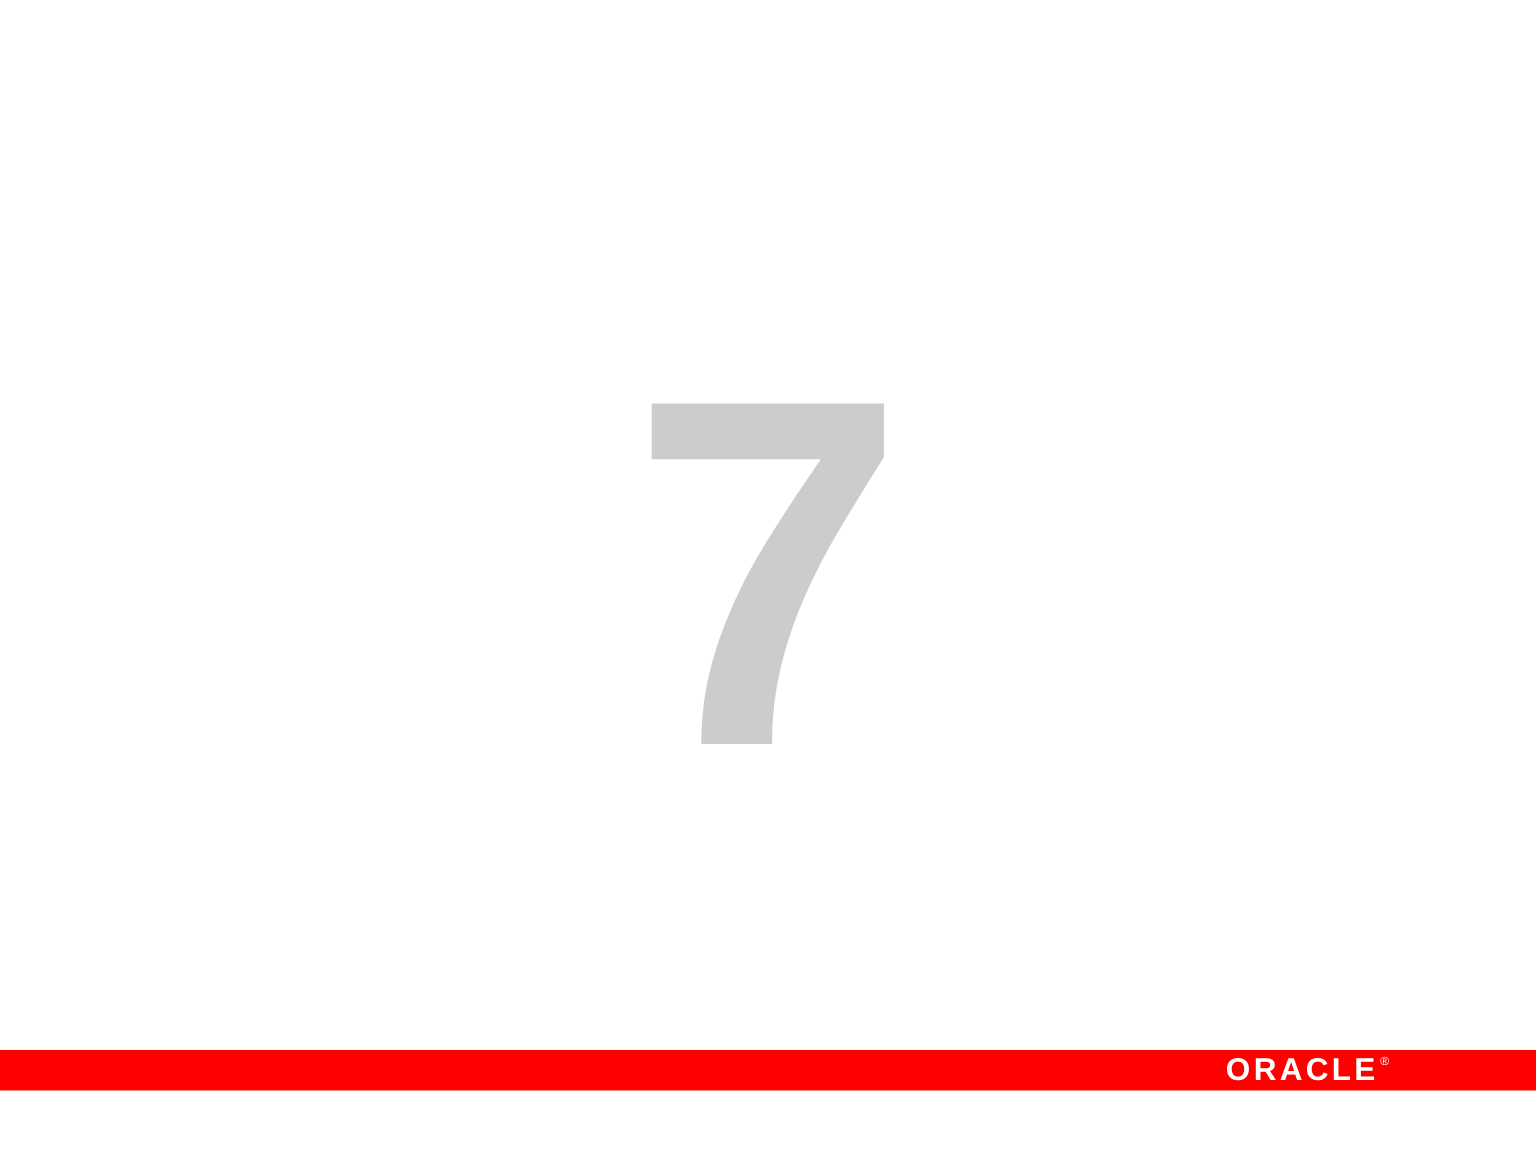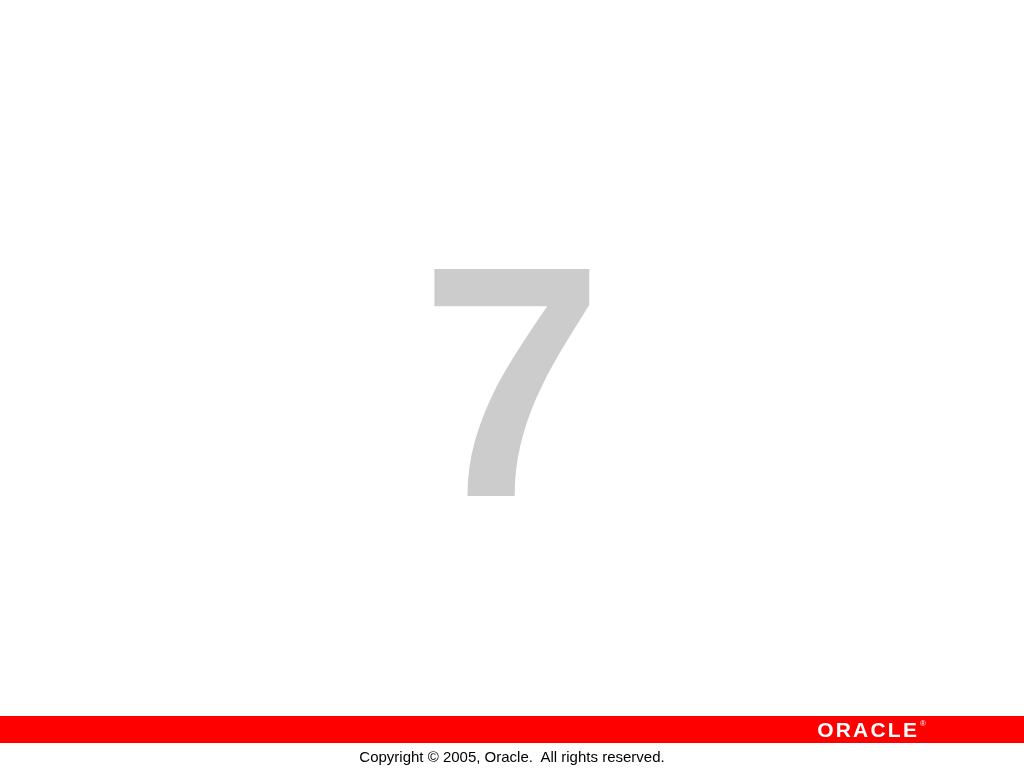--- a/index.html
+++ b/index.html
@@ -63,21 +63,21 @@
     color: #000000;
     white-space: nowrap;
   }
 
   
   .footer {
     position: absolute;
     left: 0;
     bottom: 0;
     width: 1024px;
-    height: 52px;
+    height: 68px;
   }
   .footer-bar {
     position: absolute;
     left: 0;
     top: 0;
     width: 1024px;
     height: 27px;
     background: #ff0000;
   }
   .oracle-logo {
@@ -132,16 +132,15 @@
 
 
   <div class="footer">
     <div class="footer-bar"></div>
 
     <div class="oracle-logo">
       <span class="oracle-wordmark">ORACLE</span>
       <span class="oracle-tm">®</span>
     </div>
 
-    <div class="copyright">Copyright © 2005, Oracle.  All rights reserved.</div>
   </div>
 
 </div>
 
 </body></html>

